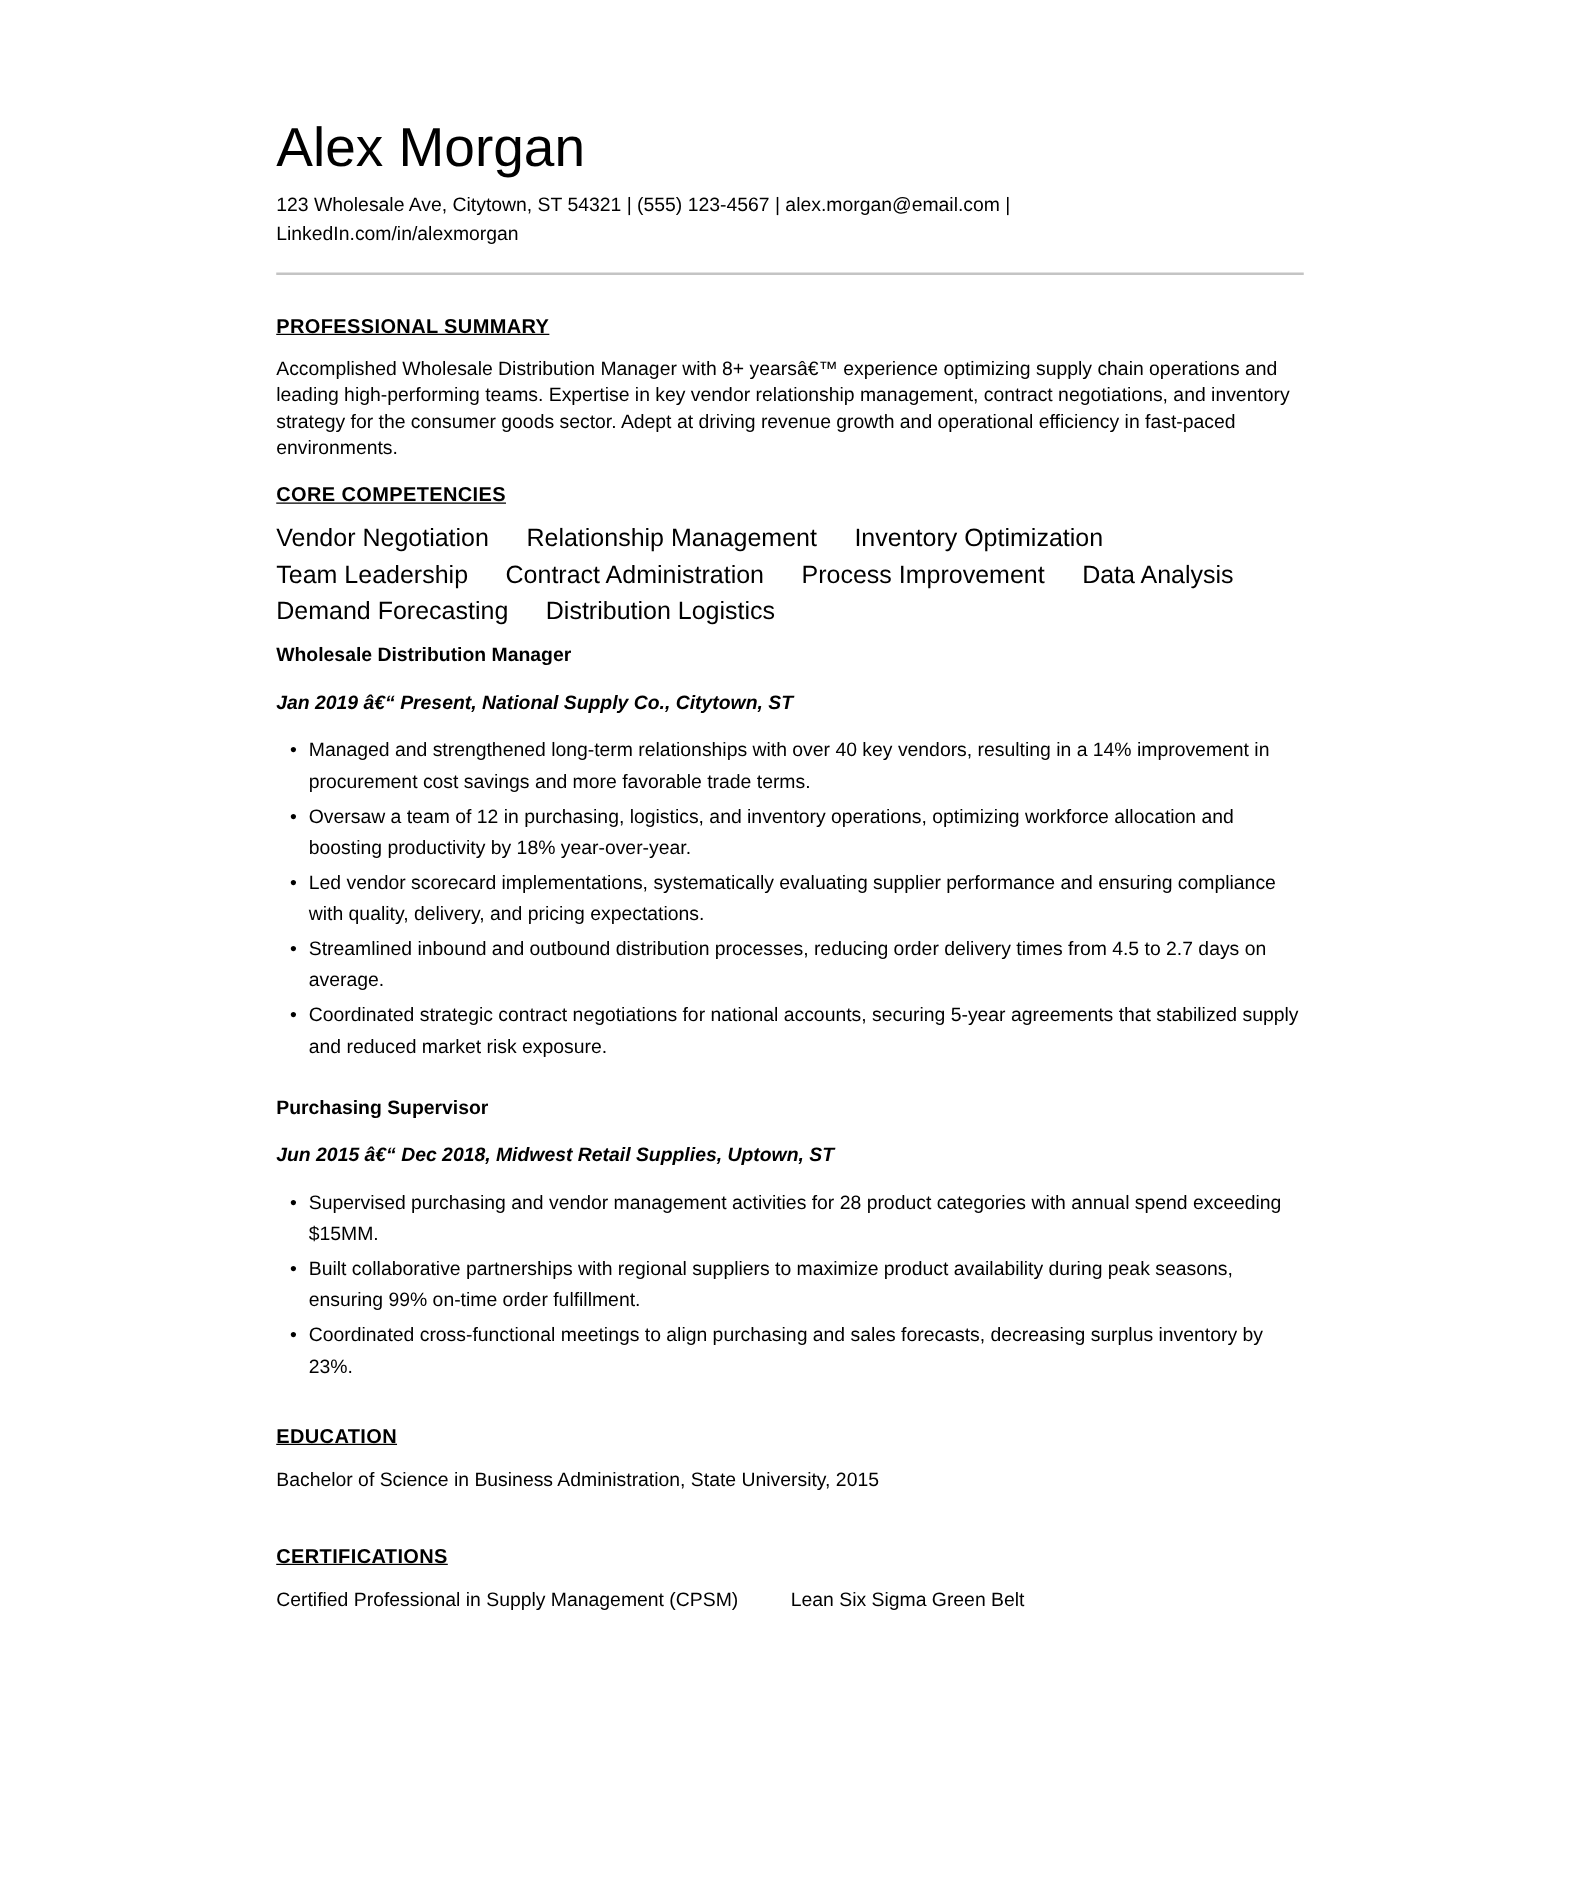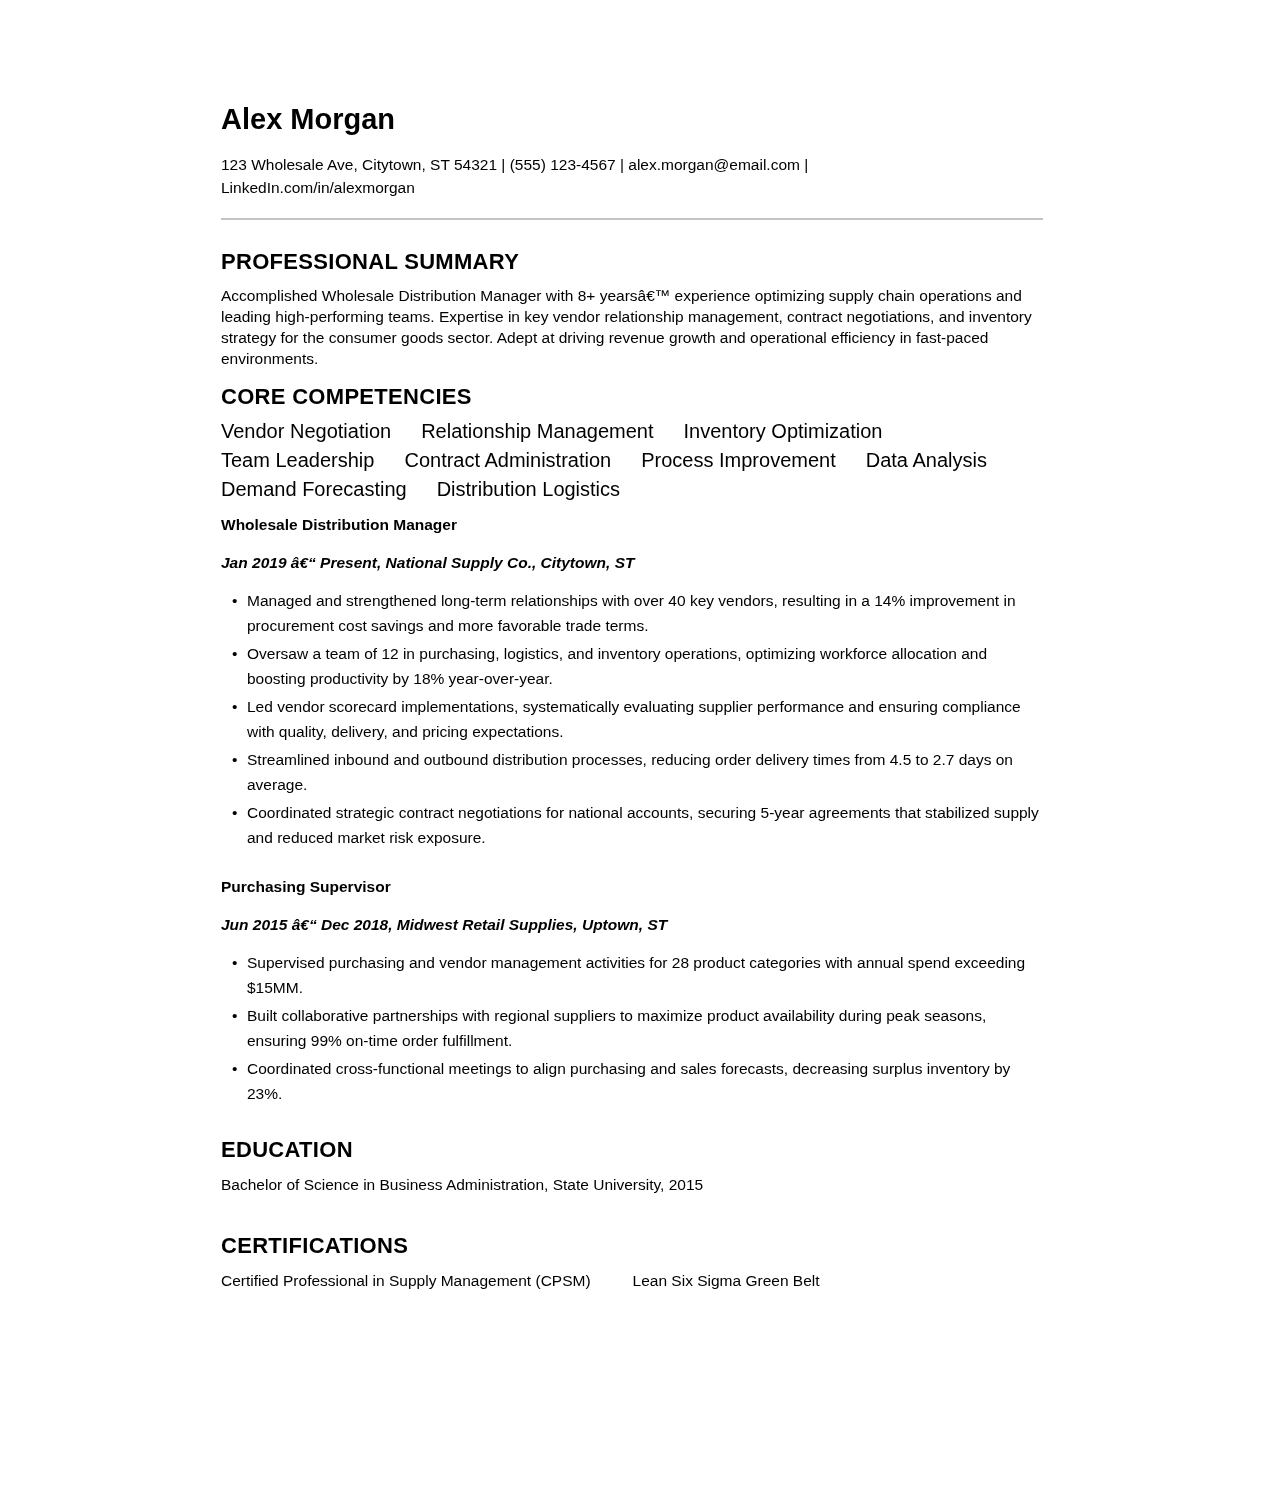--- a/index.html
+++ b/index.html
@@ -16,42 +16,43 @@
   }
   .page {
     box-sizing: border-box;
     width: 1263px;
     min-height: 1511px;
     padding: 97px 220px 60px 221px;
   }
   
   .name {
     margin: 0 0 12px 0;
-    font-size: 29px;
+    font-size: 44px;
     line-height: 44px;
-    font-weight: 700;
+    font-weight: 400;
     letter-spacing: 0px;
   }
   .contact {
     font-size: 15.5px;
     line-height: 23px;
   }
   .divider {
     border: none;
     border-top: 2px solid #c4c4c4;
     margin: 19px 0 0 0;
     width: 100%;
   }
   
   .section-title {
     margin: 32px 0 14px 0;
-    font-size: 22px;
+    font-size: 16px;
     line-height: 19px;
     font-weight: 700;
     letter-spacing: 0.3px;
+    text-decoration: underline;
   }
   .section-title.core { margin-top: 18px; }
   .section-title.exp  { margin-top: 42px; }
   .section-title.edu  { margin-top: 34px; }
   .section-title.cert { margin-top: 42px; }
 
   .summary-text {
     margin: 0;
     font-size: 15.5px;
     line-height: 21px;

